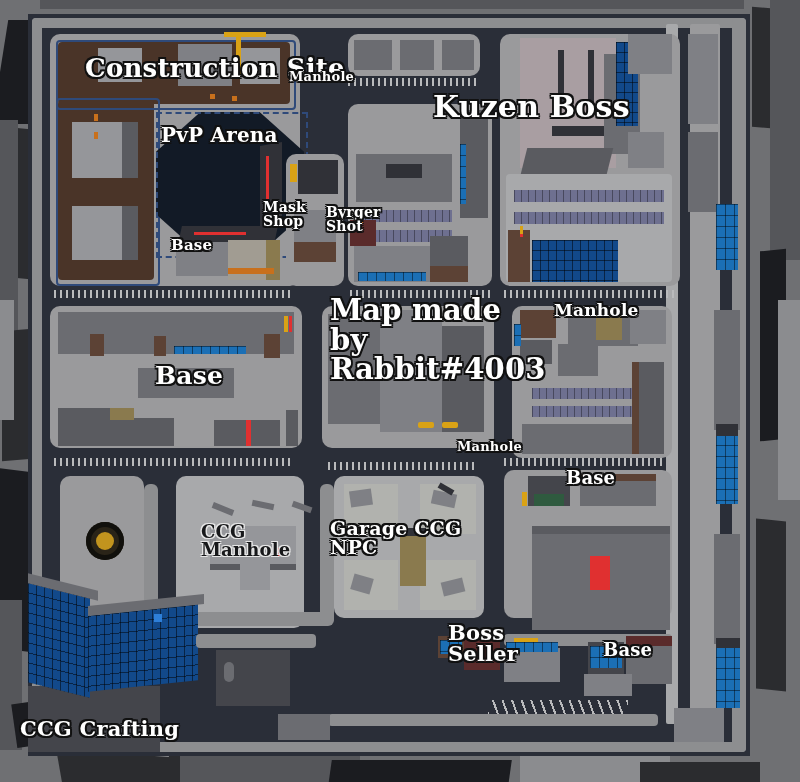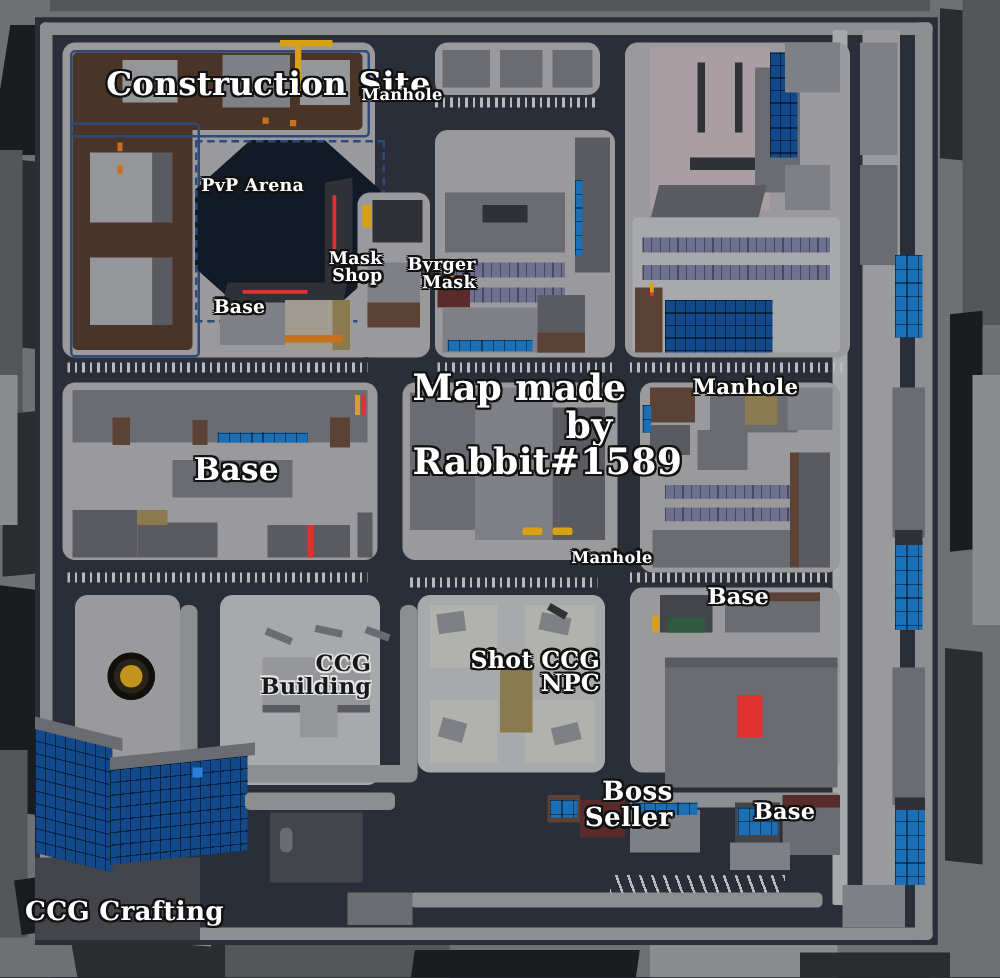--- a/index.html
+++ b/index.html
@@ -67,21 +67,21 @@
       -1.6px -1.6px 0 #111,1.6px -1.6px 0 #111,-1.6px 1.6px 0 #111,1.6px 1.6px 0 #111,
       0 -1.8px 0 #111,0 1.8px 0 #111,-1.8px 0 0 #111,1.8px 0 0 #111;
     font-weight:700;letter-spacing:.2px;
   }
   .lbl.dk{
     color:#17181a;
     text-shadow:
       -1.2px -1.2px 0 #e6e6e6,1.2px -1.2px 0 #e6e6e6,
       -1.2px 1.2px 0 #e6e6e6,1.2px 1.2px 0 #e6e6e6;
   }
-  .lbl.c{text-align:right;}
+  .lbl.c{text-align:left;}
 </style>
 </head>
 <body>
 
 <div id="map">
 
   <div class="rock" style="left:0;top:0;width:800px;height:26px;"></div>
   <div class="rock md" style="left:0;top:0;width:800px;height:9px;"></div>
   <div class="rock" style="left:0;top:0;width:40px;height:782px;"></div>
   <div class="rock" style="left:744px;top:0;width:56px;height:782px;"></div>
@@ -326,36 +326,37 @@
     <div class="bld g3" style="left:686px;top:520px;width:26px;height:110px;"></div>
     <div class="win-blue" style="left:688px;top:632px;width:24px;height:62px;"></div>
     <div class="bld blk" style="left:688px;top:624px;width:24px;height:10px;"></div>
     <div class="bld g2" style="left:646px;top:694px;width:50px;height:34px;"></div>
 
     <div class="pad dim" style="left:300px;top:700px;width:330px;height:12px;border-radius:4px;"></div>
     <div class="bld g3" style="left:250px;top:700px;width:52px;height:26px;"></div>
 
     <div class="lbl" style="left:57px;top:41px;font-size:26px;">Construction Site</div>
     <div class="lbl" style="left:261px;top:56px;font-size:13px;">Manhole</div>
-    <div class="lbl" style="left:133px;top:128px;font-size:14px;">PvP Arena</div>
+    <div class="lbl" style="left:405px;top:78px;font-size:30px;">Kuzen Boss</div>
+    <div class="lbl" style="left:133px;top:111px;font-size:20px;">PvP Arena</div>
     <div class="lbl c" style="left:235px;top:186px;font-size:14px;">Mask
 Shop</div>
     <div class="lbl c" style="left:298px;top:191px;font-size:14px;">Byrger
-Mask</div>
+Shot</div>
     <div class="lbl" style="left:143px;top:224px;font-size:15px;">Base</div>
     <div class="lbl" style="left:526px;top:288px;font-size:17px;">Manhole</div>
     <div class="lbl c" style="left:302px;top:282px;font-size:29px;width:160px;">Map made
 by
-Rabbit#1589</div>
+Rabbit#4003</div>
     <div class="lbl" style="left:127px;top:349px;font-size:25px;">Base</div>
     <div class="lbl" style="left:429px;top:426px;font-size:13px;">Manhole</div>
     <div class="lbl" style="left:538px;top:455px;font-size:18px;">Base</div>
     <div class="lbl dk c" style="left:173px;top:509px;font-size:18px;width:96px;">CCG
-Building</div>
-    <div class="lbl c" style="left:302px;top:505px;font-size:19px;width:150px;">Shot CCG
+Manhole</div>
+    <div class="lbl c" style="left:302px;top:505px;font-size:19px;width:150px;">Garage CCG
 NPC</div>
     <div class="lbl c" style="left:420px;top:608px;font-size:21px;width:90px;">Boss
 Seller</div>
     <div class="lbl" style="left:575px;top:627px;font-size:18px;">Base</div>
     <div class="lbl" style="left:-8px;top:704px;font-size:21px;">CCG Crafting</div>
 
   </div>
 </div>
 
 </body></html>

